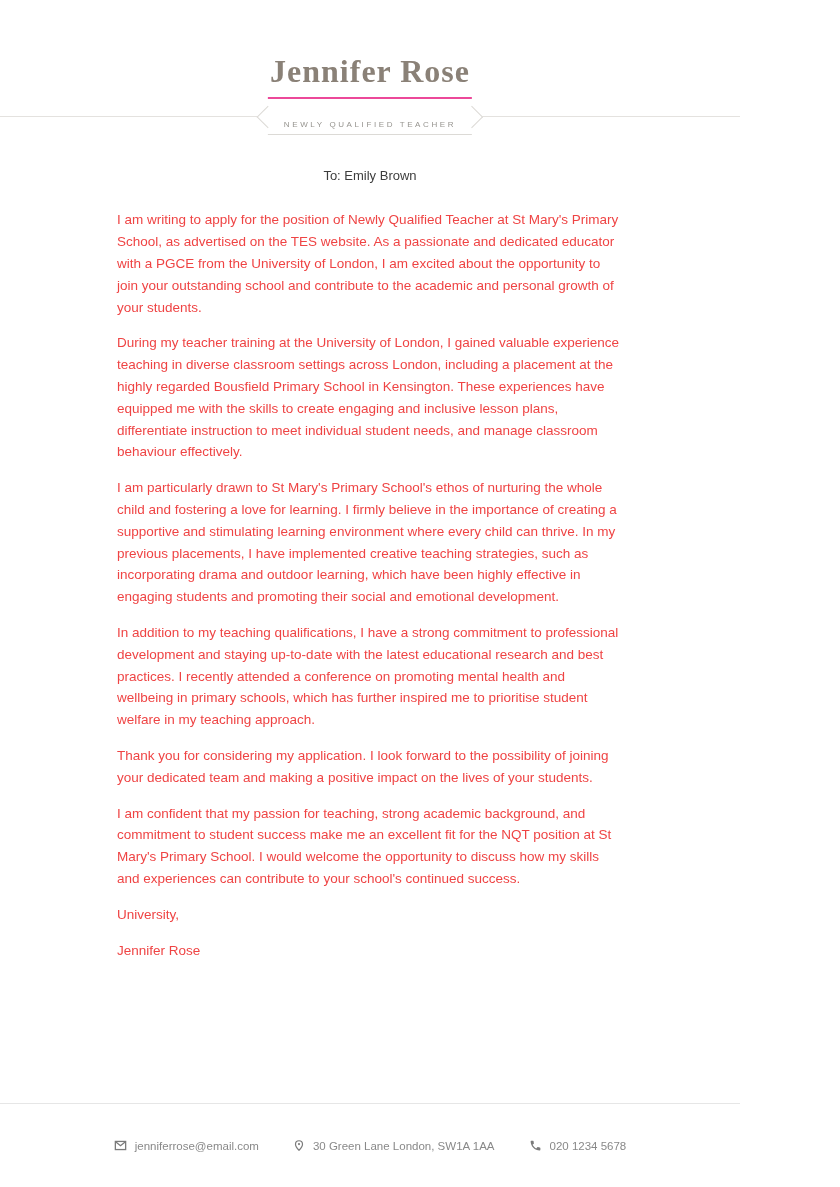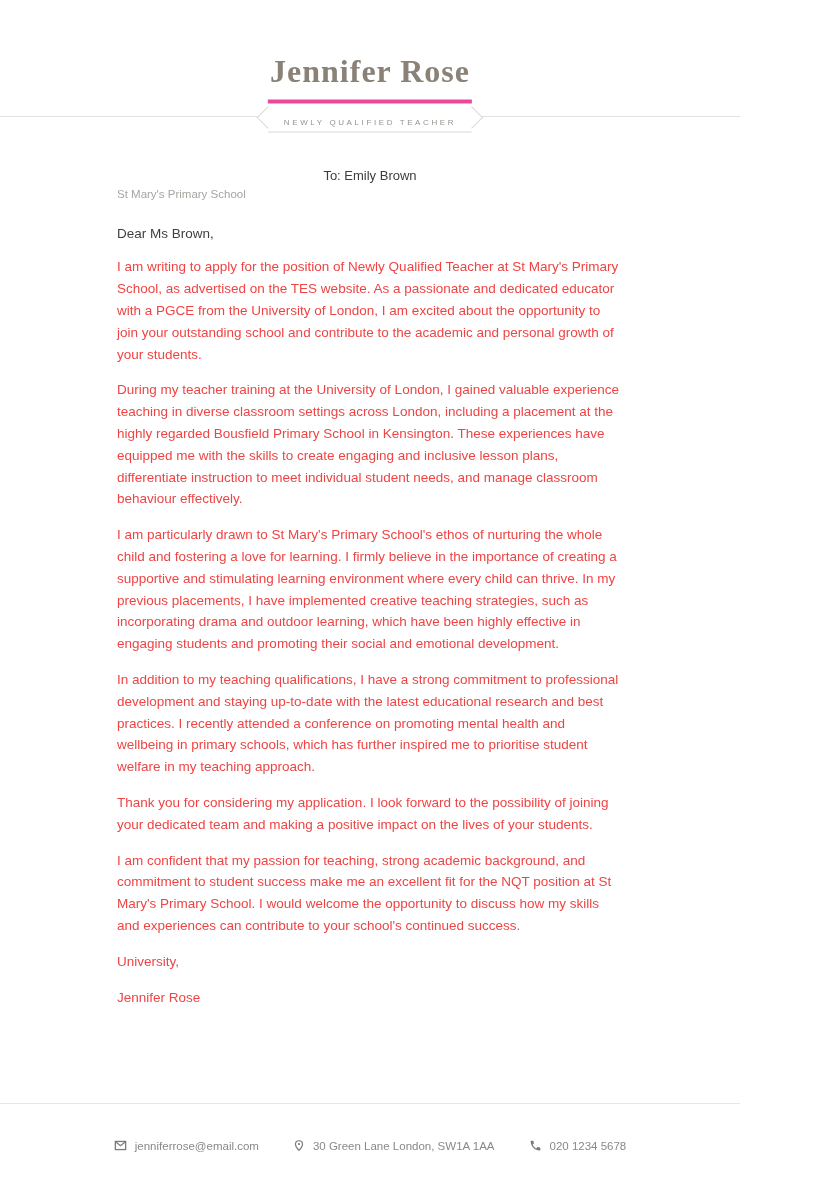--- a/index.html
+++ b/index.html
@@ -22,23 +22,23 @@
   
   .badge-row { position:relative; margin-top:14px; height:24px; }
   .badge-row .rule {
     position:absolute; left:0; right:0; top:50%;
     border-top:1px solid #e4e2df;
   }
   .badge {
     position:absolute; left:50%; top:50%;
     transform:translate(-50%,-50%);
     background:#ffffff;
-    border-top:4px solid #ec4899;
+    border-top:2px solid #ec4899;
     border-bottom:1px solid #dcdad6;
-    padding:14px 16px 5px;
+    padding:21px 16px 5px;
     font-size:8px;
     letter-spacing:2.6px;
     color:#96948f;
     white-space:nowrap;
   }
   .badge::before, .badge::after {
     content:""; position:absolute; top:50%;
     width:15px; height:15px; background:#ffffff;
   }
   .badge::before {
@@ -93,24 +93,22 @@
     <div class="rule"></div>
     <div class="badge">
       <span>NEWLY QUALIFIED TEACHER</span>
     </div>
   </div>
 
   <div class="content">
 
     <div class="recipient">
       <div class="recipient-to">To: Emily Brown</div>
-      <div class="recipient-org">St Mary's Primary School</div>
     </div>
 
-    <div class="salutation">Dear Ms Brown,</div>
 
     <p class="para">I am writing to apply for the position of Newly Qualified Teacher at St Mary's Primary School, as advertised on the TES website. As a passionate and dedicated educator with a PGCE from the University of London, I am excited about the opportunity to join your outstanding school and contribute to the academic and personal growth of your students.</p>
     <p class="para">During my teacher training at the University of London, I gained valuable experience teaching in diverse classroom settings across London, including a placement at the highly regarded Bousfield Primary School in Kensington. These experiences have equipped me with the skills to create engaging and inclusive lesson plans, differentiate instruction to meet individual student needs, and manage classroom behaviour effectively.</p>
     <p class="para">I am particularly drawn to St Mary's Primary School's ethos of nurturing the whole child and fostering a love for learning. I firmly believe in the importance of creating a supportive and stimulating learning environment where every child can thrive. In my previous placements, I have implemented creative teaching strategies, such as incorporating drama and outdoor learning, which have been highly effective in engaging students and promoting their social and emotional development.</p>
     <p class="para">In addition to my teaching qualifications, I have a strong commitment to professional development and staying up-to-date with the latest educational research and best practices. I recently attended a conference on promoting mental health and wellbeing in primary schools, which has further inspired me to prioritise student welfare in my teaching approach.</p>
     <p class="para">Thank you for considering my application. I look forward to the possibility of joining your dedicated team and making a positive impact on the lives of your students.</p>
     <p class="para">I am confident that my passion for teaching, strong academic background, and commitment to student success make me an excellent fit for the NQT position at St Mary's Primary School. I would welcome the opportunity to discuss how my skills and experiences can contribute to your school's continued success.</p>
 
     <p class="closing">University,</p>
     <p class="signature">Jennifer Rose</p>

